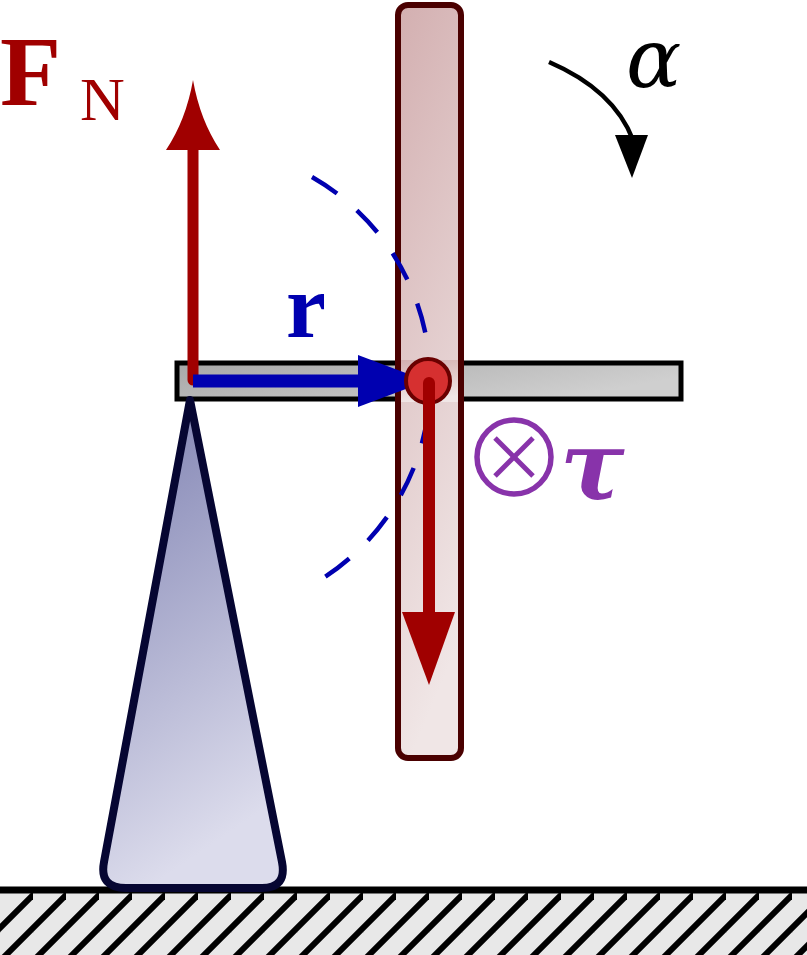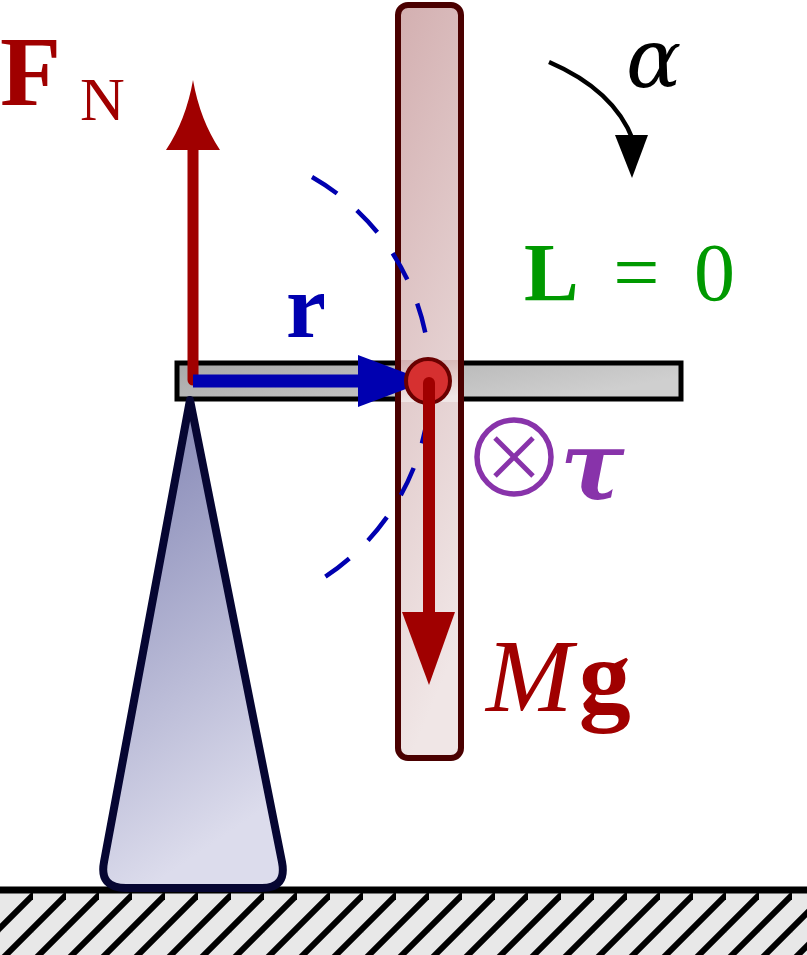--- a/index.html
+++ b/index.html
@@ -95,30 +95,22 @@
     <span style="color:#a00000">F</span>
   </div>
   <div class="lbl lserif" id="fn-sub" style="color:#a00000">
     <span>N</span>
   </div>
 
   <div class="lbl serif" id="alpha" style="color:#000">
     <span>α</span>
   </div>
 
-  <div class="lbl lserif" id="L-eq" style="color:#009900">
-    <span class="bold">L</span>
-    <span style="margin:0 14px;">=</span>
-    <span>0</span>
-  </div>
 
   <div class="lbl lserif" id="r-lbl" style="color:#0000b0">
     <span>r</span>
   </div>
 
   <div class="lbl serif" id="tau-lbl" style="color:#8833aa">
     <span>τ</span>
   </div>
 
-  <div class="lbl lserif" id="mg-lbl" style="color:#a00000">
-    <span class="it">M</span><span class="bold" style="margin-left:6px;">g</span>
-  </div>
 </div>
 
 </body></html>

